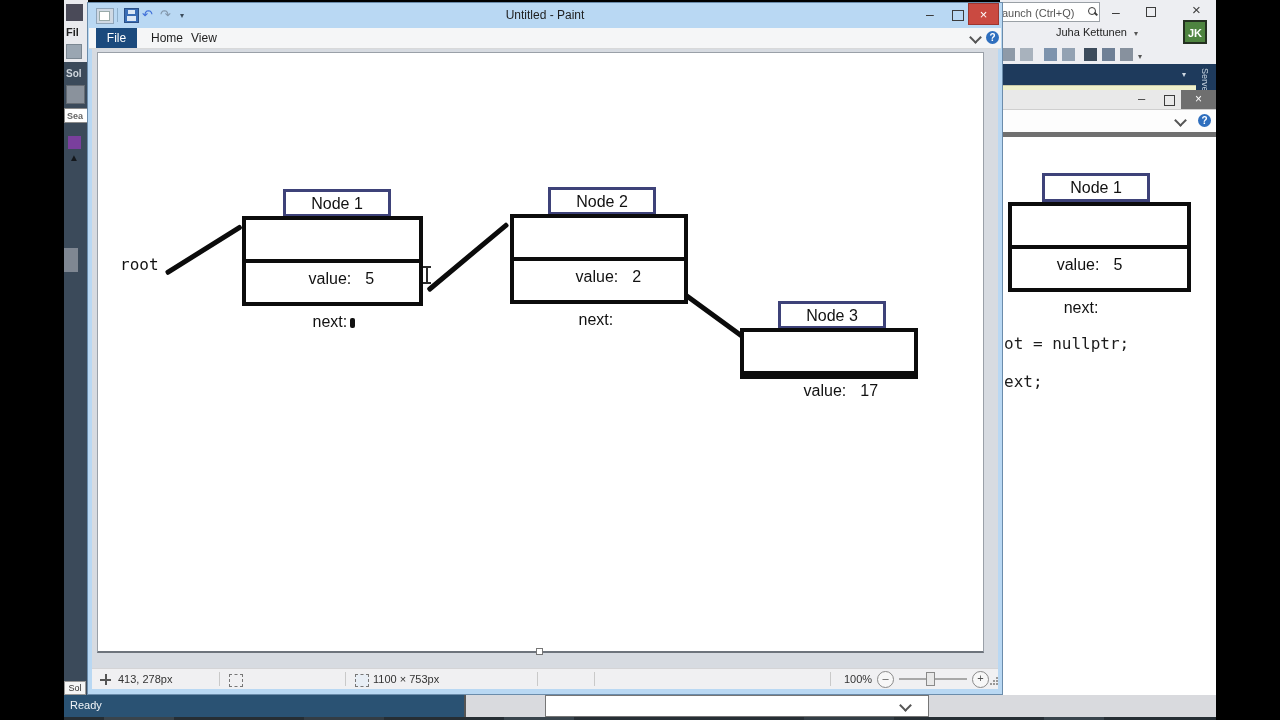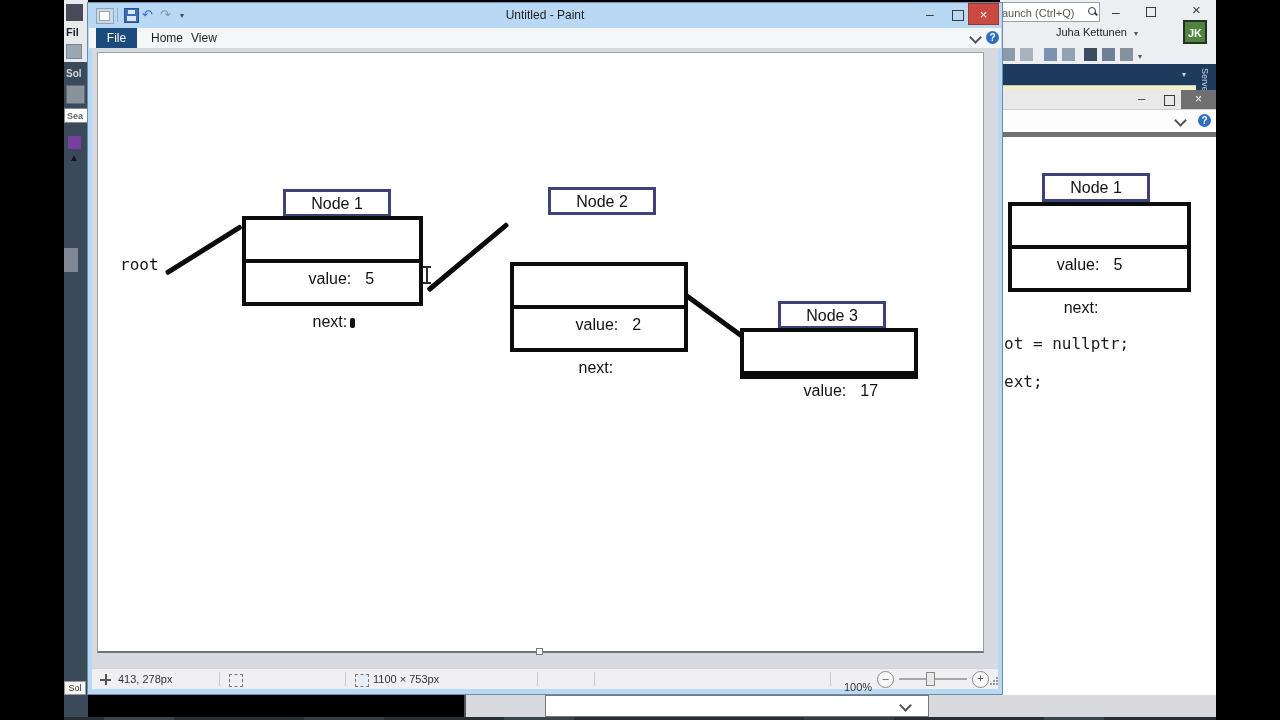--- a/index.html
+++ b/index.html
@@ -108,20 +108,23 @@
     <div class="nodediv"></div>
     <div class="nodecell" style="padding-left:25px;">
       <span>next:</span>
     </div>
   </div>
   <div class="abs mono" style="left:1004px;top:334px;font-size:16px;color:#1c1c1c;">ot = nullptr;</div>
   <div class="abs mono" style="left:1004px;top:372px;font-size:16px;color:#1c1c1c;">ext;</div>
 
   <div class="abs" style="left:64px;top:681px;width:22px;height:14px;background:#f5f5f5;border:1px solid #999;
               font-size:9px;line-height:12px;color:#333;text-align:center;box-sizing:border-box;">Sol</div>
+  <div class="abs" style="left:64px;top:695px;width:400px;height:22px;background:#2a5273;">
+    <span style="position:absolute;left:6px;top:4px;font-size:11px;color:#f0f4f8;">Ready</span>
+  </div>
   <div class="abs" style="left:464px;top:695px;width:81px;height:22px;background:#d9dade;border-left:2px solid #555;box-sizing:border-box;"></div>
   <div class="abs" style="left:545px;top:695px;width:384px;height:22px;background:#fff;border:1px solid #767676;box-sizing:border-box;">
     <span class="chev" style="position:absolute;right:18px;top:5px;"></span>
   </div>
   <div class="abs" style="left:929px;top:695px;width:287px;height:22px;background:#d9dade;"></div>
   <div class="abs" style="left:64px;top:717px;width:1152px;height:3px;background:#262e34;">
     <span class="abs" style="left:40px;width:70px;height:3px;background:#39444c;"></span>
     <span class="abs" style="left:240px;width:80px;height:3px;background:#333d45;"></span>
     <span class="abs" style="left:440px;width:70px;height:3px;background:#39444c;"></span>
     <span class="abs" style="left:740px;width:90px;height:3px;background:#333d45;"></span>
@@ -198,21 +201,21 @@
 
     <div class="abs" style="left:335px;top:263px;width:8px;height:18px;">
       <span class="abs" style="left:0;top:0;width:8px;height:2px;background:#2b2b2b;"></span>
       <span class="abs" style="left:3px;top:1px;width:2px;height:16px;background:#2b2b2b;"></span>
       <span class="abs" style="left:0;top:16px;width:8px;height:2px;background:#2b2b2b;"></span>
     </div>
 
     <div class="nodelabel" style="left:460px;top:184px;width:108px;height:28px;">
       <span>Node 2</span>
     </div>
-    <div class="nodemain" style="left:422px;top:211px;width:170px;margin-top:48px;">
+    <div class="nodemain" style="left:422px;top:211px;width:170px;">
       <div class="nodecell" style="padding-left:26px;">
         <span>value:</span><span style="margin-left:14px;">2</span>
       </div>
       <div class="nodediv"></div>
       <div class="nodecell" style="padding-left:29px;">
         <span>next:</span>
       </div>
     </div>
 
     <div class="nodelabel" style="left:690px;top:298px;width:108px;height:28px;">
@@ -232,21 +235,21 @@
       </div>
       <span class="abs" style="left:26px;top:4px;font-size:11px;color:#333;">413, 278px</span>
       <div class="sep" style="left:127px;"></div>
       <div class="abs" style="left:137px;top:5px;width:12px;height:11px;border:1px dashed #777;"></div>
       <div class="sep" style="left:253px;"></div>
       <div class="abs" style="left:263px;top:5px;width:12px;height:11px;border:1px dashed #777;background:#e8eef5;"></div>
       <span class="abs" style="left:281px;top:4px;font-size:11px;color:#333;">1100 × 753px</span>
       <div class="sep" style="left:445px;"></div>
       <div class="sep" style="left:502px;"></div>
       <div class="sep" style="left:738px;"></div>
-      <span class="abs" style="left:752px;top:12px;font-size:11px;color:#333;">100%</span>
+      <span class="abs" style="left:752px;top:4px;font-size:11px;color:#333;">100%</span>
       <div class="abs" style="left:785px;top:2px;width:15px;height:15px;border:1px solid #8a8a8a;border-radius:50%;background:#f7f7f7;
                   text-align:center;line-height:13px;font-size:11px;color:#555;">–</div>
       <div class="abs" style="left:807px;top:9px;width:68px;height:2px;background:#a8a8a8;"></div>
       <div class="abs" style="left:834px;top:3px;width:9px;height:14px;background:#e8e8e8;border:1px solid #8a8a8a;box-sizing:border-box;"></div>
       <div class="abs" style="left:880px;top:2px;width:15px;height:15px;border:1px solid #8a8a8a;border-radius:50%;background:#f7f7f7;
                   text-align:center;line-height:13px;font-size:11px;color:#555;">+</div>
       <div class="abs" style="left:898px;top:8px;width:8px;height:8px;">
         <span class="abs" style="left:6px;top:0;width:2px;height:2px;background:#999;"></span>
         <span class="abs" style="left:6px;top:3px;width:2px;height:2px;background:#999;"></span>
         <span class="abs" style="left:3px;top:3px;width:2px;height:2px;background:#999;"></span>

